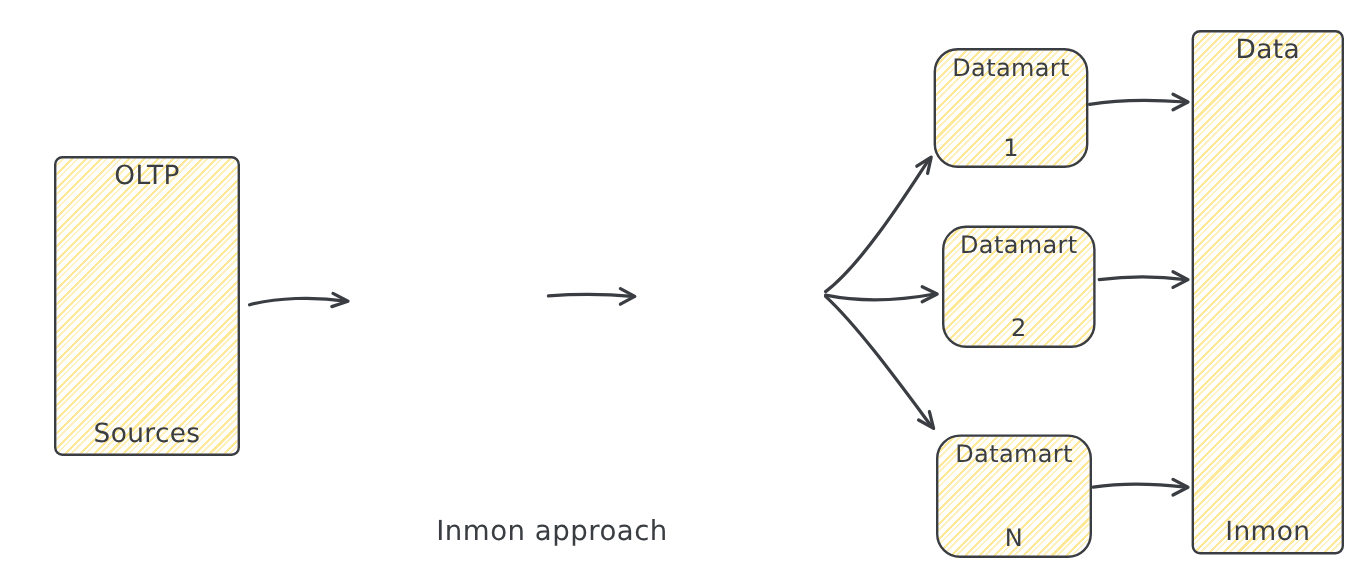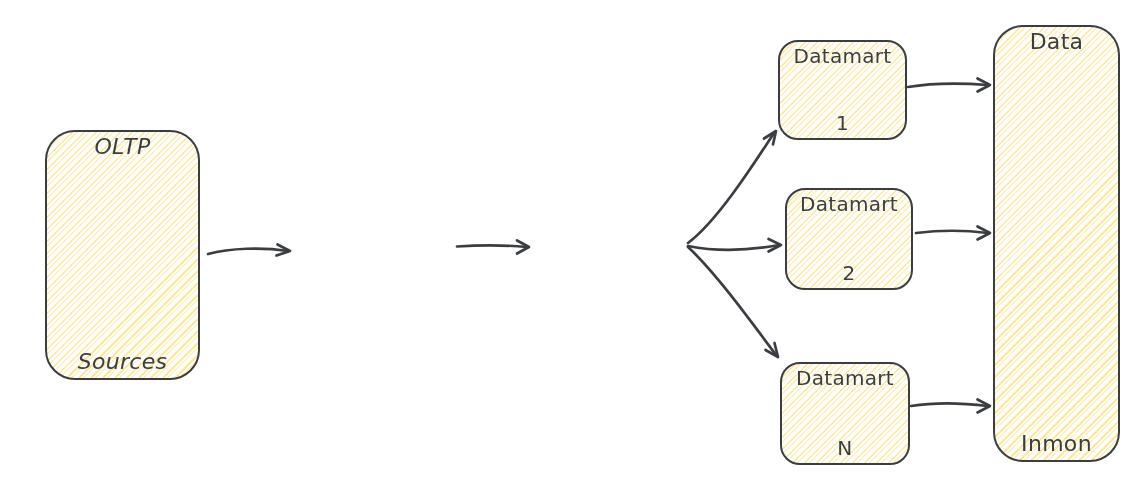--- a/index.html
+++ b/index.html
@@ -52,24 +52,24 @@
     display: flex;
     flex-direction: column;
     justify-content: space-between;
     align-items: center;
     text-align: center;
     color: #3a3d42;
     font-size: 22px;
     line-height: 1.4;
     letter-spacing: 0.3px;
   }
-  .node.big   { border-radius: 30px; }
+  .node.big   { border-radius: 7px; }
   .node.small { border-radius: 20px; font-size: 20px; line-height: 1.45; }
 
-  #node-oltp { left: 45px;  top: 130px; width: 155px; height: 250px; font-style: italic; }
+  #node-oltp { left: 45px;  top: 130px; width: 155px; height: 250px; }
   #node-ods  { left: 297px; top: 129px; width: 160px; height: 248px; }
   #node-dwh  { left: 532px; top: 124px; width: 156px; height: 249px; }
   #node-dm1  { left: 778px; top: 40px;  width: 129px; height: 100px; }
   #node-dm2  { left: 785px; top: 188px; width: 128px; height: 102px; }
   #node-dmn  { left: 780px; top: 362px; width: 130px; height: 103px; }
   #node-ddt  { left: 993px; top: 25px;  width: 127px; height: 437px; }
 
   .caption {
     position: absolute;
     left: 320px;
@@ -141,14 +141,15 @@
   <div id="node-dmn" class="node small">
     <span>Datamart</span>
     <span>N</span>
   </div>
 
   <div id="node-ddt" class="node big">
     <span>Data</span>
     <span>Inmon</span>
   </div>
 
+  <div class="caption">Inmon approach</div>
 
 </div>
 
 </body></html>

